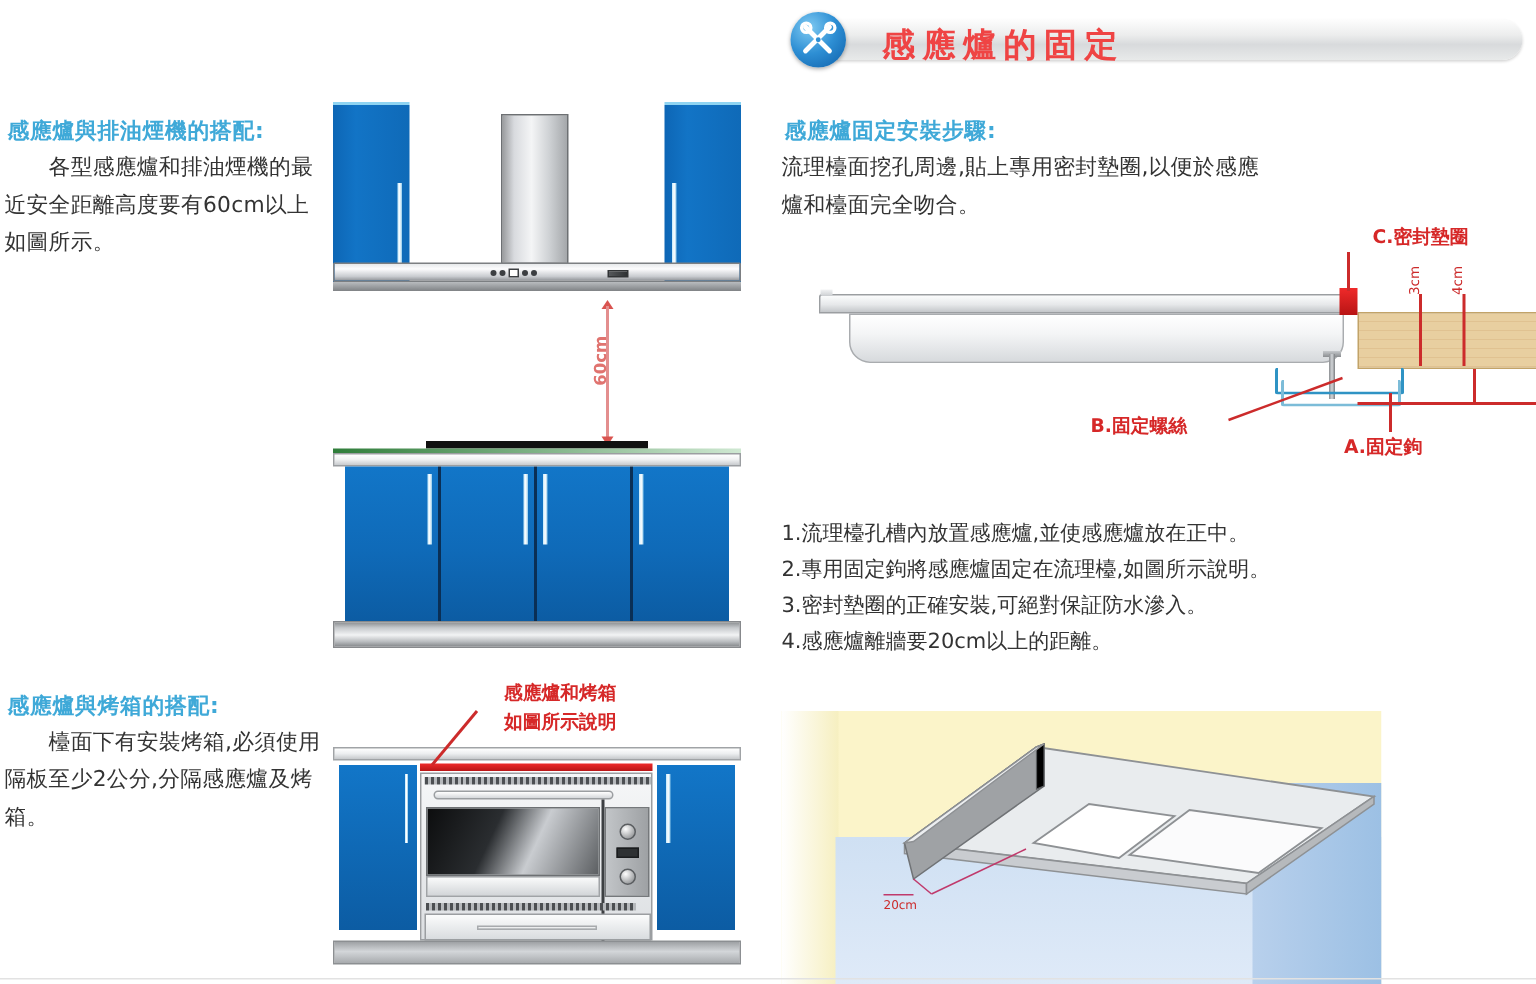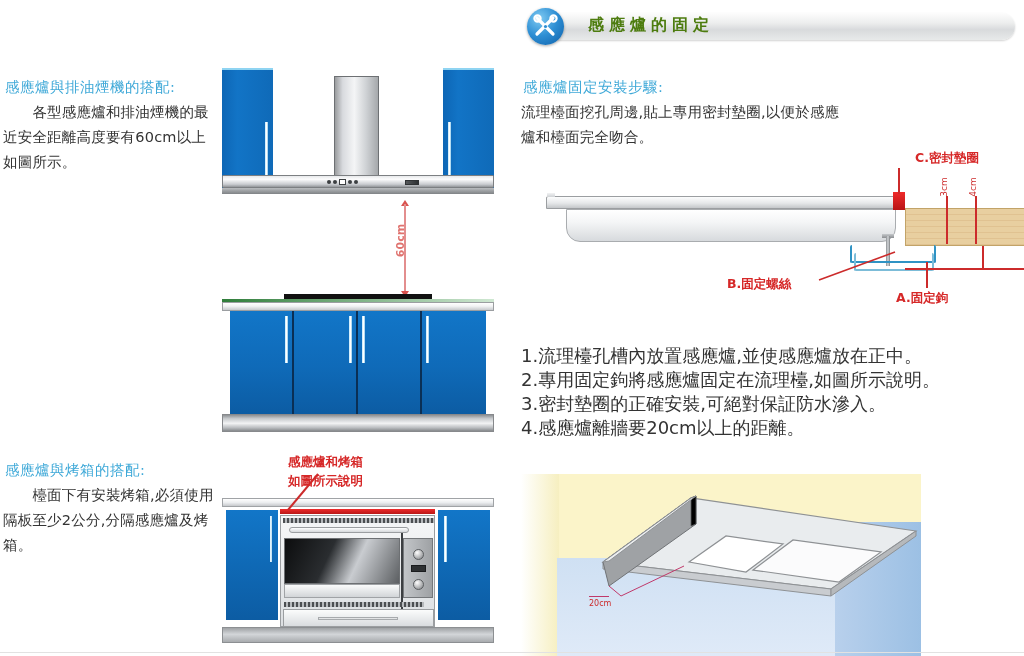--- a/index.html
+++ b/index.html
@@ -9,21 +9,21 @@
     background: #ffffff;
     font-family: "DejaVu Sans", "Liberation Sans", sans-serif;
     overflow: hidden;
   }
   #page { position: relative; width: 1024px; height: 656px; background: #fff; }
 
   
   .heading {
     color: #3fa9d8;
     font-size: 14.5px;
-    font-weight: normal;
+    font-weight: bold;
     letter-spacing: .5px;
     white-space: nowrap;
   }
   .body-text {
     color: #333333;
     font-size: 14.5px;
     line-height: 25px;
     letter-spacing: .2px;
   }
   .red-label {
@@ -41,22 +41,22 @@
   
   #header-bar {
     position: absolute; left: 528px; top: 13px;
     width: 487px; height: 27px;
     border-radius: 14px;
     background: linear-gradient(to bottom,#fdfdfd 0%,#eceded 38%,#d8dadc 62%,#e8eaea 100%);
     box-shadow: 0 1px 2px rgba(0,0,0,.18);
   }
   #header-title {
     position: absolute; left: 588px; top: 15px;
-    font-size: 16px; font-weight: bold;
-    color: #4d7c0f; letter-spacing: 5px;
+    font-size: 22px; font-weight: bold;
+    color: #ef4444; letter-spacing: 5px;
     white-space: nowrap;
   }
   #header-icon {
     position: absolute; left: 527px; top: 8px;
     width: 37px; height: 37px; border-radius: 50%;
     background: radial-gradient(circle at 34% 28%, #7fcaf2 0%, #2e8fd4 48%, #0d5ea8 100%);
     box-shadow: 0 1px 3px rgba(0,0,0,.35);
   }
   #header-icon svg { position: absolute; left: 5px; top: 5px; }
 
@@ -64,21 +64,21 @@
   #txt-hood-head { position: absolute; left: 5px; top: 78px; }
   #txt-hood-body { position: absolute; left: 3px; top: 100px; width: 215px; }
   #txt-oven-head { position: absolute; left: 5px; top: 461px; }
   #txt-oven-body { position: absolute; left: 3px; top: 483px; width: 215px; }
   #txt-oven-note { position: absolute; left: 4px; top: 571px; width: 212px; }
 
   
   #txt-fix-head { position: absolute; left: 523px; top: 78px; }
   #txt-fix-body { position: absolute; left: 521px; top: 100px; width: 330px; }
   #steps-list { position: absolute; left: 521px; top: 344px; width: 420px; }
-  #steps-list .step { font-size: 18px; line-height: 24px; color: #333; white-space: nowrap; }
+  #steps-list .step { font-size: 14px; line-height: 24px; color: #333; white-space: nowrap; }
 
   
   #fig-hood { position: absolute; left: 222px; top: 68px; width: 272px; height: 127px; }
   .cab-top {
     position: absolute; top: 0; width: 51px; height: 120px;
     background: linear-gradient(to right,#0d66b5 0%,#1274c6 30%,#0f6ab8 100%);
     border-top: 2px solid #8fd4f2;
   }
   .cab-top .handle {
     position: absolute; width: 3px; height: 58px;
@@ -183,21 +183,21 @@
   #oven-divider { position: absolute; left: 120px; top: 17px; width: 2px; height: 95px; background: #3c3f42; }
   #oven-lowvent { position: absolute; left: 3px; top: 86px; width: 140px; height: 5px;
     background: repeating-linear-gradient(to right,#4c4f52 0 2px,#b6b9bc 2px 4px); }
   #oven-drawer { position: absolute; left: 2px; top: 93px; width: 151px; height: 18px;
     background: linear-gradient(to bottom,#fbfcfc,#d9dcdf); border: 1px solid #9b9ea1; }
   #oven-drawer .dh { position: absolute; left: 34px; top: 7px; width: 80px; height: 3px;
     background: linear-gradient(to bottom,#ffffff,#c6c9cc); border: 1px solid #a7aaad; }
   #oven-plinth { position: absolute; left: 0; top: 129px; width: 272px; height: 16px;
     background: linear-gradient(to bottom,#9fa2a5,#d3d6d9 45%,#a8abae); border: 1px solid #8c8f92; }
   #oven-callout { position: absolute; left: 288px; top: 452px; width: 140px; }
-  #oven-callout .l1, #oven-callout .l2 { line-height: 19px; }
+  #oven-callout .l1, #oven-callout .l2 { line-height: 19px; margin-left: 48px; }
   #oven-leader { position: absolute; left: 286px; top: 472px; width: 34px; height: 40px; }
 
   
   #fig-sec { position: absolute; left: 538px; top: 138px; width: 500px; height: 170px; margin-top: 12px; }
   #sec-hob-top { position: absolute; left: 8px; top: 46px; width: 355px; height: 13px;
     background: linear-gradient(to bottom,#fcfdfd,#e6e8ea 55%,#c4c7ca); border: 1px solid #9b9ea1;
     border-radius: 2px 2px 0 0; }
   #sec-hob-top::after { content:''; position: absolute; left: 0; top: -4px; width: 8px; height: 4px;
     background: linear-gradient(to bottom,#f2f3f4,#cfd2d5); }
   #sec-hob-body { position: absolute; left: 28px; top: 59px; width: 330px; height: 33px;

